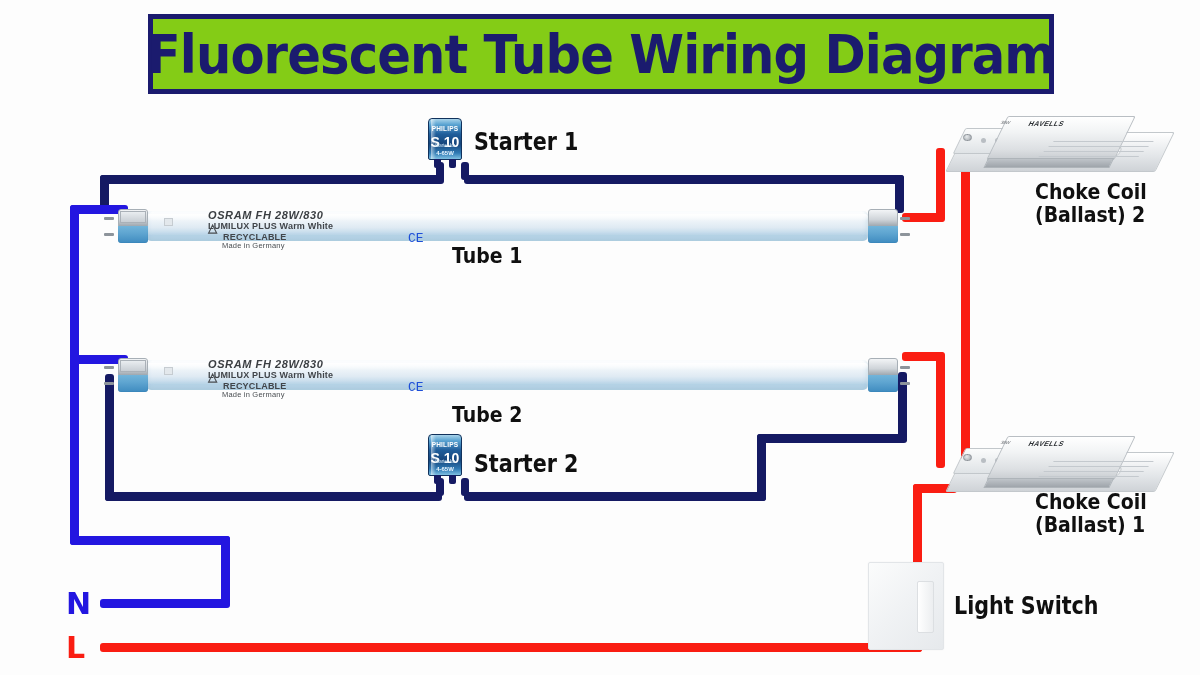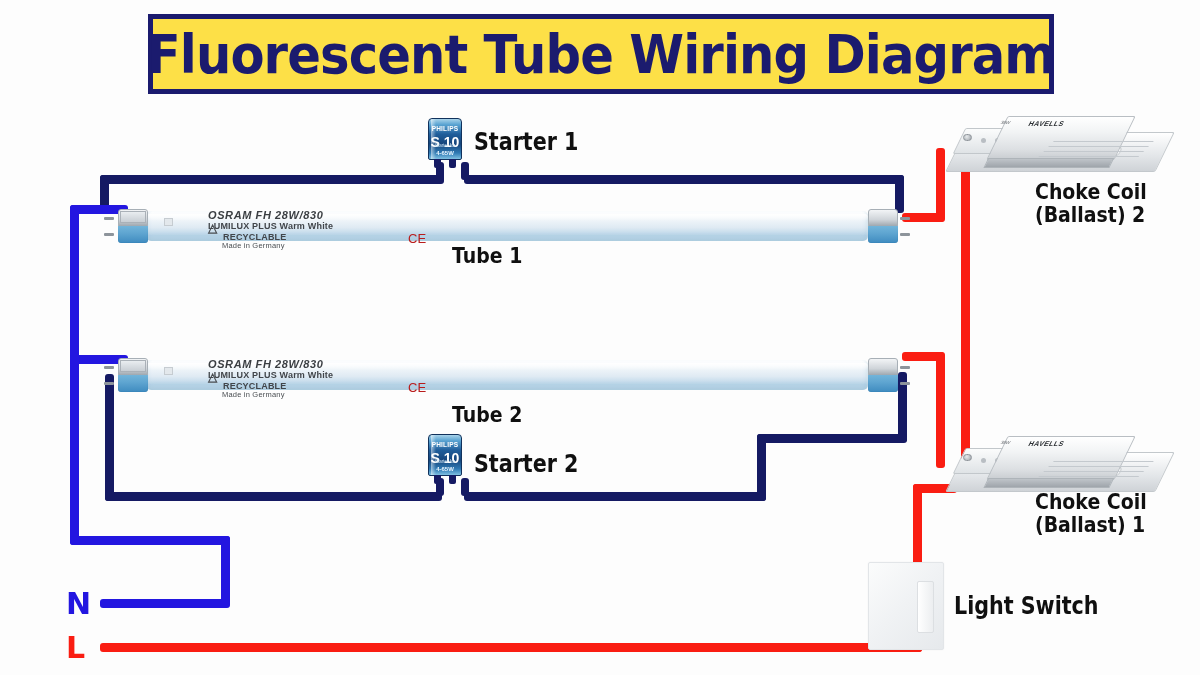--- a/index.html
+++ b/index.html
@@ -3,21 +3,21 @@
 <meta charset="utf-8">
 <title>Fluorescent Tube Wiring Diagram</title>
 <style>
   html,body{margin:0;padding:0;background:#ffffff;}
   body{width:1200px;height:675px;position:relative;overflow:hidden;
        font-family:"Liberation Sans",sans-serif;}
   #stage{position:absolute;left:0;top:0;width:1200px;height:675px;background:#fdfdfd;}
 
   
   .title-box{position:absolute;left:148px;top:14px;width:906px;height:80px;
-    border:5px solid #1b1b6e;background:#fde047;box-sizing:border-box;padding-left:24px;}
+    border:5px solid #1b1b6e;background:#84cc16;box-sizing:border-box;padding-left:24px;}
   .title-text{position:absolute;left:0;top:0;width:100%;height:100%;
     display:flex;align-items:center;justify-content:center;
     font-family:"DejaVu Sans",sans-serif;font-weight:bold;font-size:54px;
     color:#1b1b6e;letter-spacing:-1px;transform:scaleX(0.92);white-space:nowrap;}
 
   
   .w{position:absolute;border-radius:3px;}
   .navy{background:#151a63;}
   .blue{background:#2316e0;}
   .red{background:#fa1d12;}
@@ -45,21 +45,21 @@
   .tube-print{position:absolute;left:96px;top:6px;line-height:1.05;color:#43474b;
     font-family:"Liberation Sans",sans-serif;}
   .tp1{font-size:11px;font-style:italic;font-weight:bold;letter-spacing:.6px;color:#3a3e42;}
   .tp2{font-size:9px;font-weight:bold;letter-spacing:.2px;color:#41454a;}
   .tp3{font-size:9px;font-weight:bold;letter-spacing:.2px;color:#41454a;}
   .tp4{font-size:7.5px;letter-spacing:.2px;color:#4a4e52;}
   .recy{display:inline-block;width:0;height:0;border-left:6px solid transparent;
     border-right:6px solid transparent;border-bottom:9px solid transparent;
     box-sizing:border-box;position:relative;top:2px;margin-right:3px;}
   .recy:before{content:"\25B3";position:absolute;left:-6px;top:-11px;font-size:12px;color:#4a4e52;}
-  .ce{position:absolute;left:200px;top:22px;font-size:13px;color:#b91c1c;font-family:Liberation Sans, sans-serif;}
+  .ce{position:absolute;left:200px;top:22px;font-size:13px;color:#1d4ed8;font-family:Liberation Mono, monospace;}
   .midmark{position:absolute;left:52px;top:14px;width:9px;height:8px;background:#e3e8ec;border:1px solid #c6ccd1;box-sizing:border-box;}
 
   
   .starter{position:absolute;width:34px;height:46px;}
   .starter .body{position:absolute;left:0;top:0;width:34px;height:42px;border-radius:4px 4px 2px 2px;
     background:linear-gradient(to bottom,#a9d3ea 0%,#5aa4d2 14%,#1f5d9a 38%,#16457c 62%,#2f7ab4 85%,#7fc0e2 100%);
     border:1px solid #11325c;box-sizing:border-box;overflow:hidden;}
   .starter .body:before{content:"";position:absolute;left:2px;top:0;width:5px;height:100%;
     background:linear-gradient(to right,rgba(255,255,255,.55),rgba(255,255,255,0));}
   .starter .brand{position:absolute;left:0;top:6px;width:100%;text-align:center;color:#ffffff;

